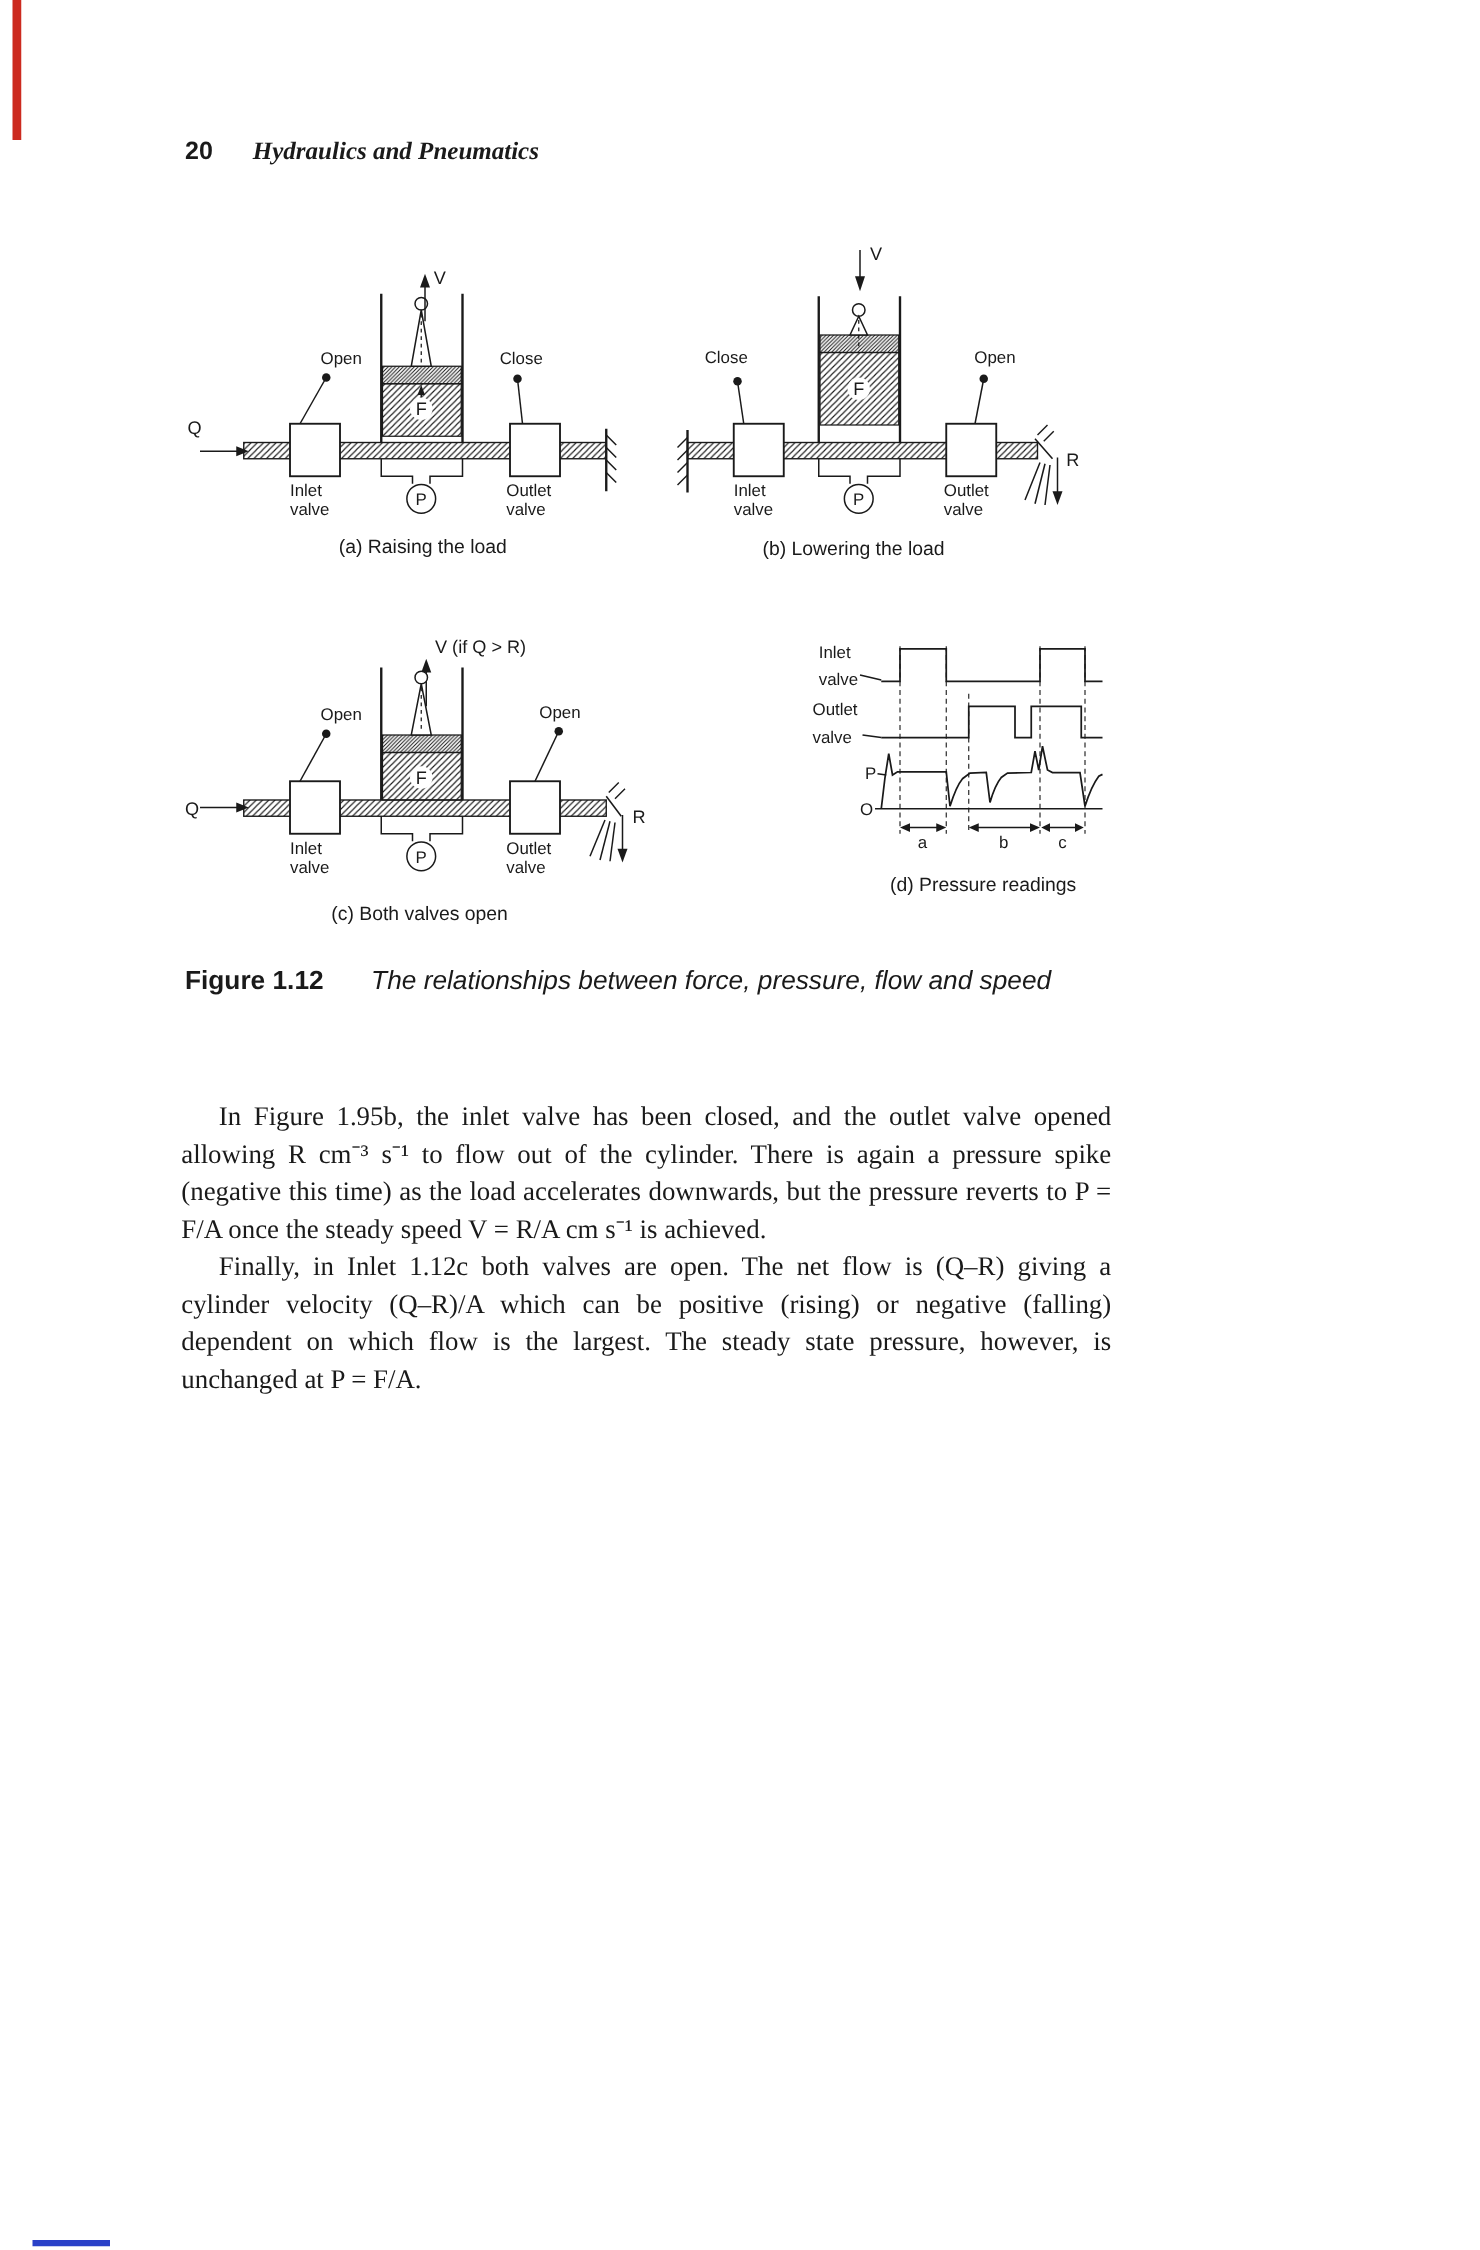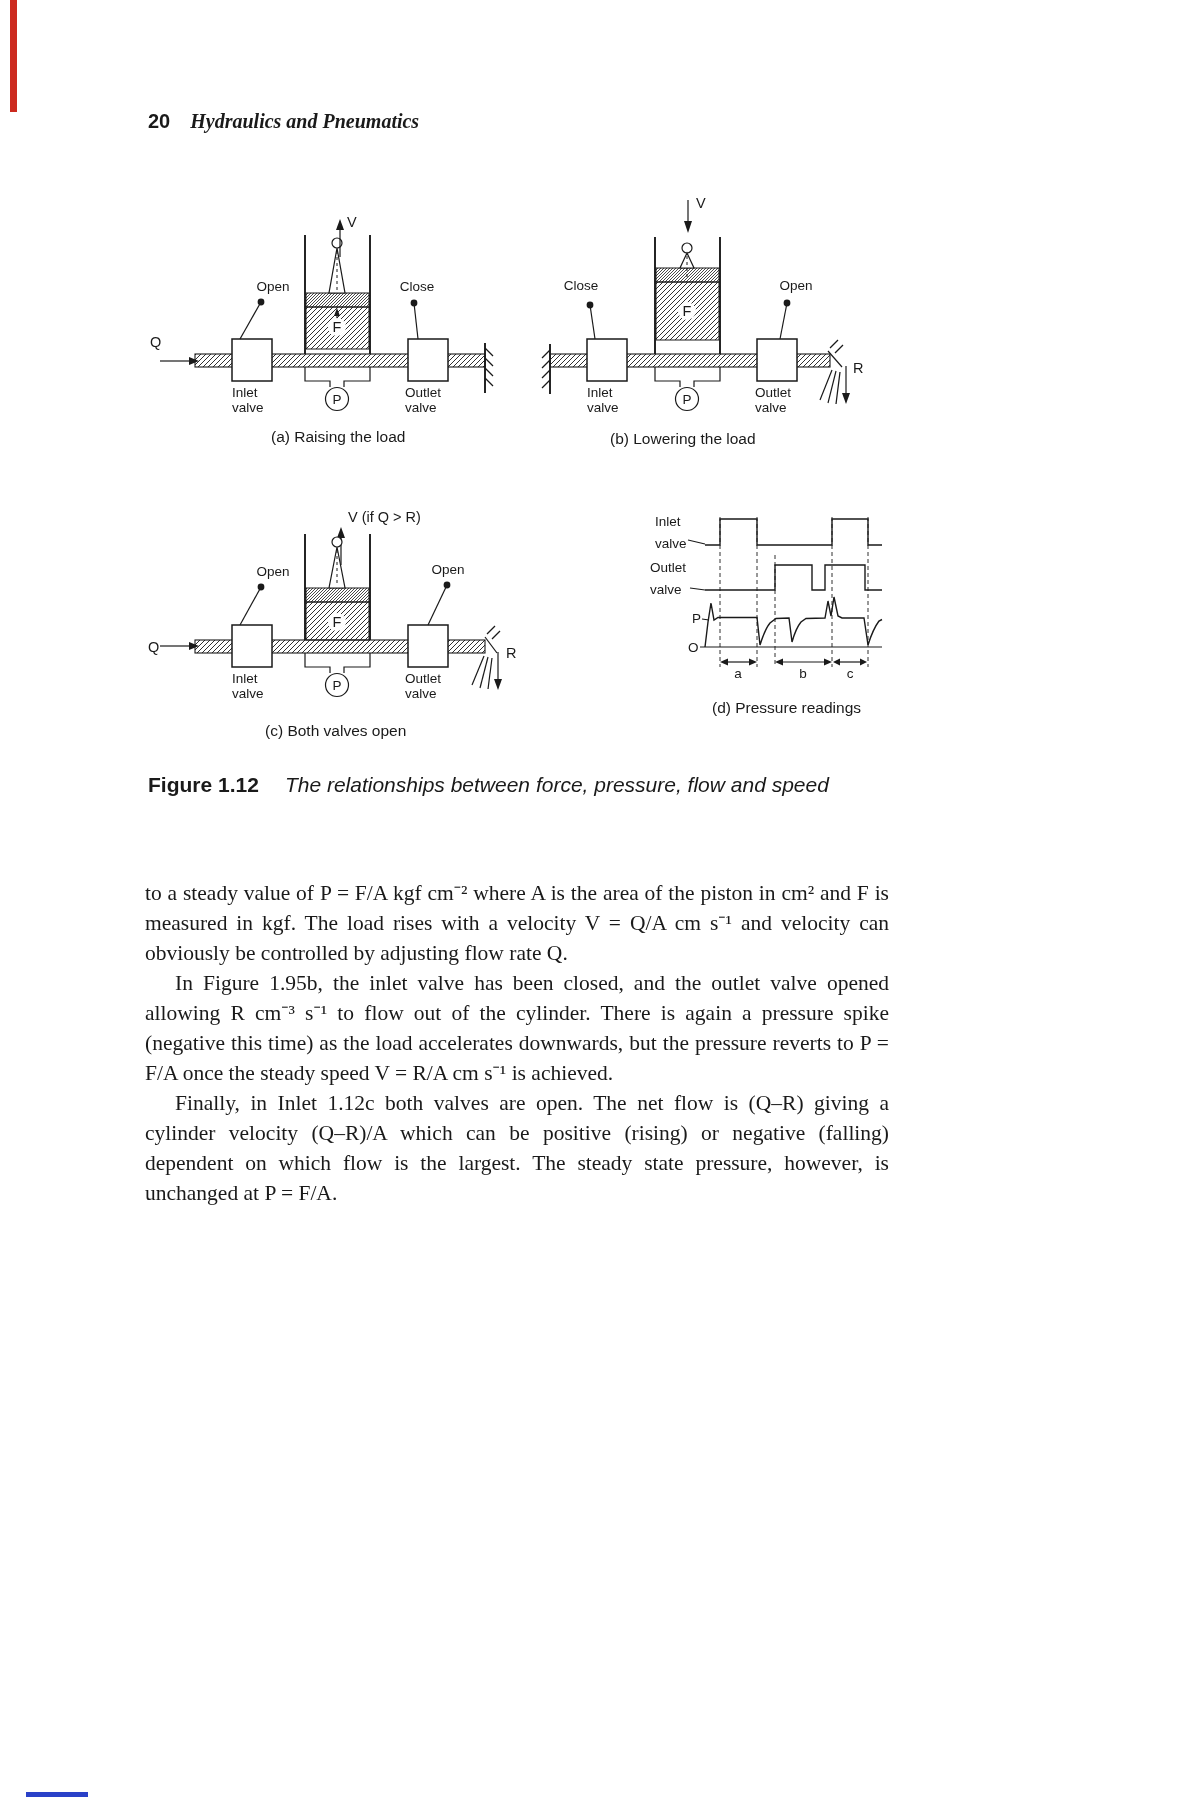--- a/index.html
+++ b/index.html
@@ -1,36 +1,36 @@
 <!DOCTYPE html>
 <html><head>
 <meta charset="utf-8">
 <style>
   html,body{margin:0;padding:0;background:#ffffff;}
   .page{position:relative;width:1184px;height:1800px;background:#ffffff;color:#1a1a1a;
         font-family:"Liberation Sans",sans-serif;overflow:hidden;}
   .header{position:absolute;left:148px;top:110px;font-size:20px;white-space:nowrap;}
-  .header .pgnum{font-style:normal;margin-right:20px;font-weight:bold;}
+  .header .pgnum{font-style:normal;margin-right:32px;font-weight:bold;}
   .header .title{font-style:italic;font-weight:bold;font-family:Liberation Serif, serif;}
   .diag{position:absolute;}
   svg text{font-family:"Liberation Sans",sans-serif;fill:#1a1a1a;}
   .t13{font-size:13.5px;}
   .t14{font-size:14.5px;}
   .t15{font-size:15.5px;}
   .ln{stroke:#1a1a1a;stroke-width:1.2;fill:none;}
   .ln2{stroke:#1a1a1a;stroke-width:1.9;fill:none;}
   .lnf{stroke:#1a1a1a;stroke-width:1.2;fill:#ffffff;}
   .box{stroke:#1a1a1a;stroke-width:1.5;fill:#ffffff;}
   .fill{fill:#1a1a1a;stroke:none;}
   .wave{stroke:#1a1a1a;stroke-width:1.4;fill:none;}
   .dash{stroke:#1a1a1a;stroke-width:0.9;fill:none;stroke-dasharray:4 3;}
   .cdash{stroke:#1a1a1a;stroke-width:1;fill:none;stroke-dasharray:3 3;}
   .fig-caption{position:absolute;left:148px;top:770px;width:748px;font-size:21px;line-height:30px;}
   .fig-caption .cap-label{font-weight:bold;margin-right:26px;text-align:center;}
-  .fig-caption .cap-text{font-style:italic;}
+  .fig-caption .cap-text{font-style:italic;margin-left:12px;}
   .bodytext{position:absolute;left:145px;top:878px;width:744px;
             font-family:"Liberation Serif",serif;font-size:21.5px;line-height:30px;
             text-align:justify;}
   .bodytext p{margin:0;}
   .bodytext p.ind{text-indent:30px;}
   .artifact{position:absolute;}
 </style>
 </head>
 <body>
 
@@ -320,18 +320,17 @@
     <text class="t13" x="220" y="183" text-anchor="middle">c</text>
 
     <text class="t15" x="82" y="218">(d) Pressure readings</text>
   </svg>
 
   <div class="fig-caption">
     <span class="cap-label">Figure 1.12</span><span class="cap-text">The relationships between force, pressure, flow and speed</span>
   </div>
 
   <div class="bodytext">
-    <p>to a steady value of P = F/A kgf cm⁻² where A is the area of the piston in cm² and F is measured in kgf. The load rises with a velocity V = Q/A cm s⁻¹ and velocity can obviously be controlled by adjusting flow rate Q.</p>
     <p class="ind">In Figure 1.95b, the inlet valve has been closed, and the outlet valve opened allowing R cm⁻³ s⁻¹ to flow out of the cylinder. There is again a pressure spike (negative this time) as the load accelerates downwards, but the pressure reverts to P = F/A once the steady speed V = R/A cm s⁻¹ is achieved.</p>
     <p class="ind">Finally, in Inlet 1.12c both valves are open. The net flow is (Q–R) giving a cylinder velocity (Q–R)/A which can be positive (rising) or negative (falling) dependent on which flow is the largest. The steady state pressure, however, is unchanged at P = F/A.</p>
   </div>
 
 </div>
 
 </body></html>

